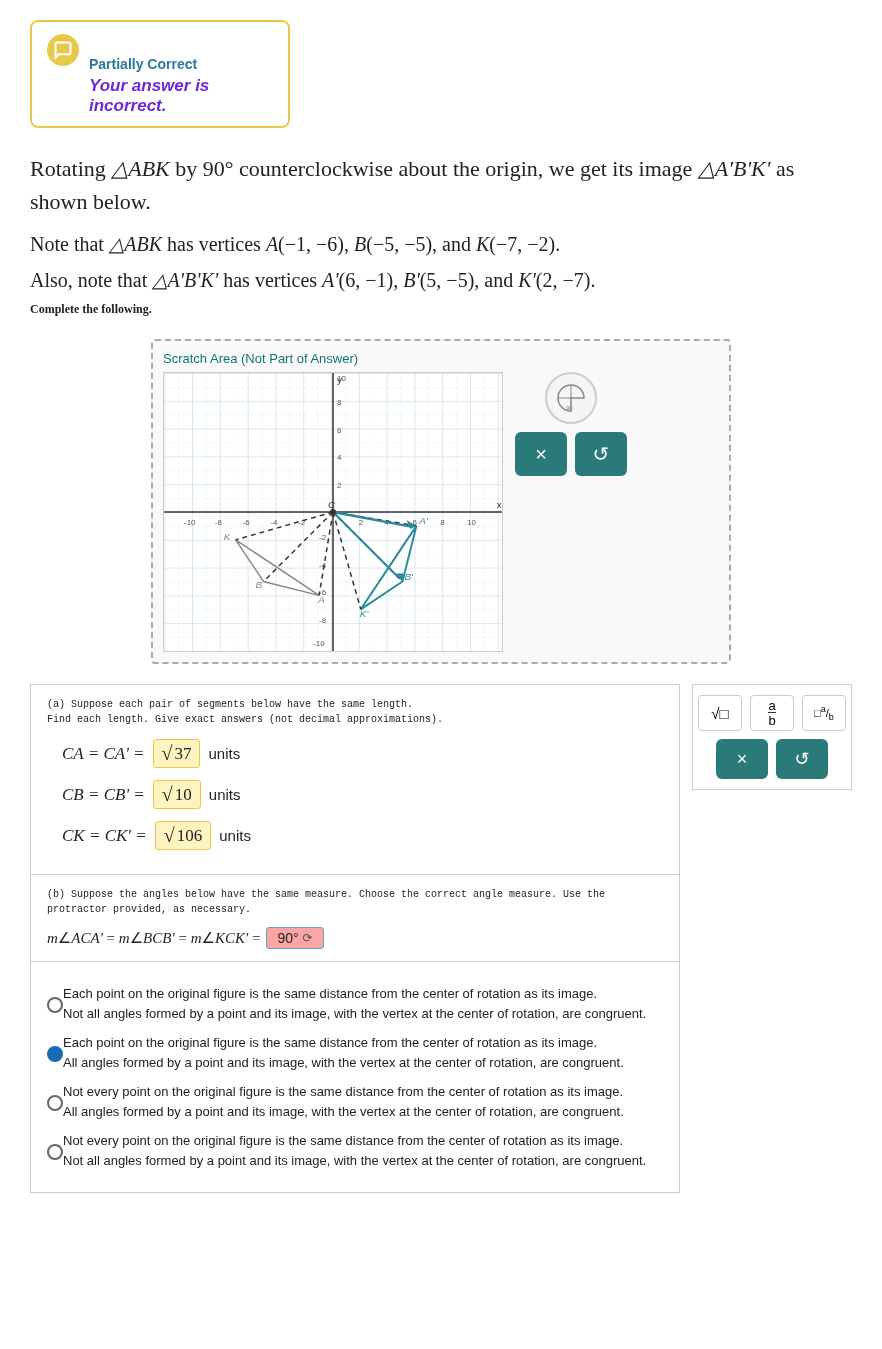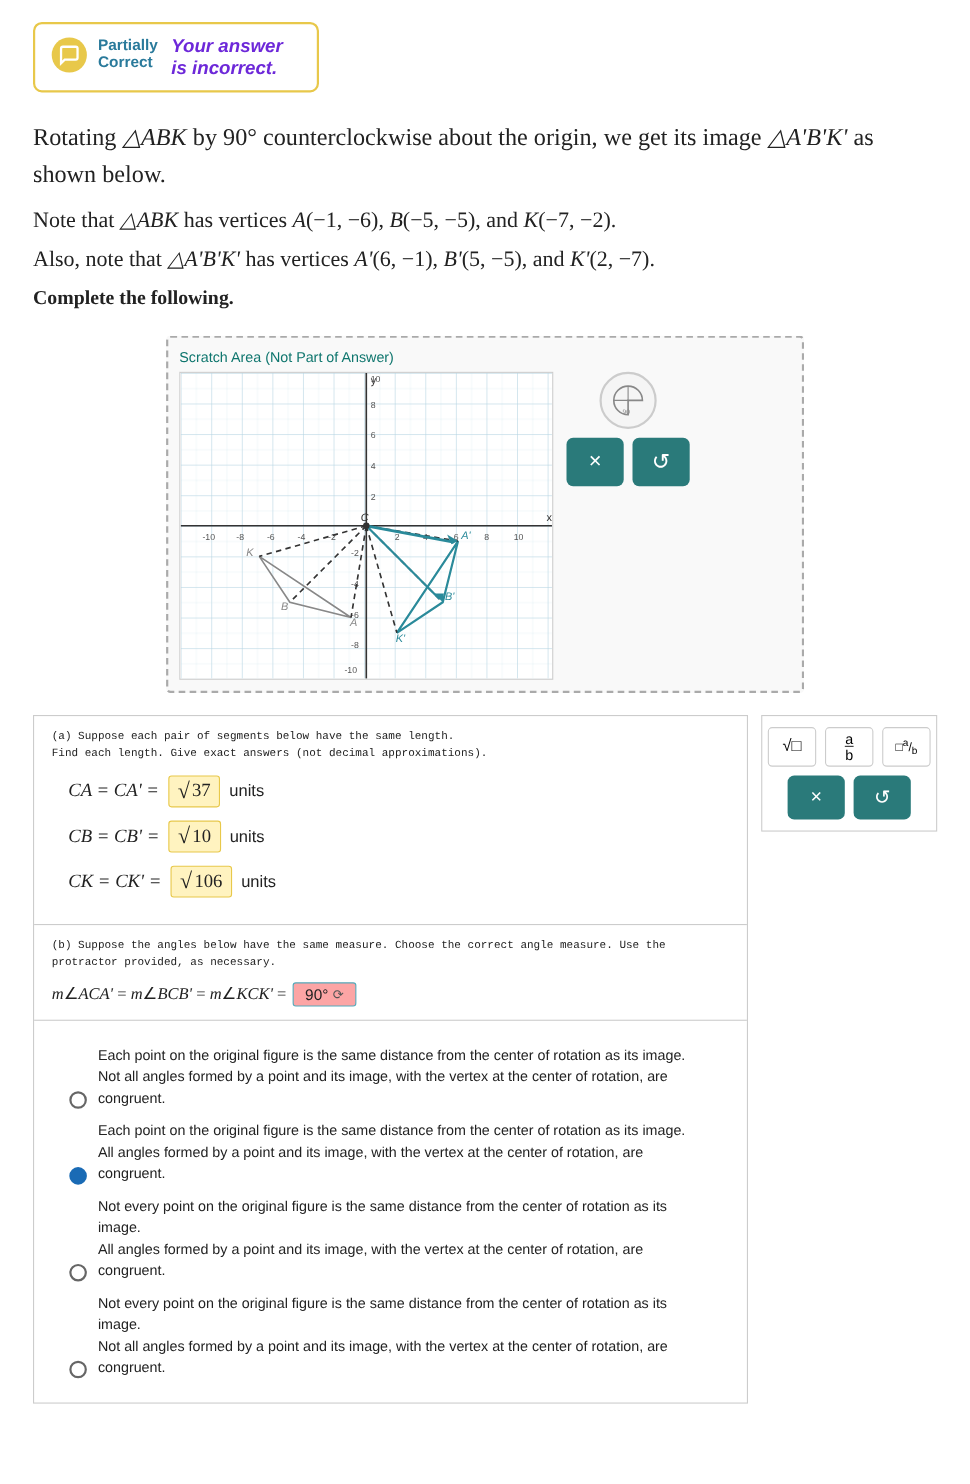--- a/index.html
+++ b/index.html
@@ -28,21 +28,21 @@
       height: 32px;
       border-radius: 50%;
       background: #e8c84a;
       display: flex;
       align-items: center;
       justify-content: center;
       flex-shrink: 0;
       margin-top: 2px;
     }
     .banner-icon svg { width: 20px; height: 20px; }
-    .banner-text { display: flex; flex-direction: row; gap: 4px; }
+    .banner-text { display: flex; flex-direction: column; gap: 4px; margin-top: 24px; }
     .banner-title { color: #2a7a9b; font-weight: bold; font-size: 14px; font-family: Arial, sans-serif; }
     .banner-subtitle { font-size: 17px; font-weight: bold; font-family: Arial, sans-serif; color: #6d28d9; font-style: italic; }
 
     
     .problem-text {
       font-size: 22px;
       line-height: 1.5;
       margin-bottom: 10px;
     }
     .problem-text .math { font-style: italic; }
@@ -184,23 +184,22 @@
       font-family: Arial, sans-serif;
       display: inline-flex;
       align-items: center;
       gap: 4px;
     }
     .angle-answer .refresh-icon { font-size: 12px; color: #555; }
 
     
     .radio-option {
       display: flex;
-      align-items: flex-end;
-      gap: 10px;
-      margin: 10px 16px;
+      align-items: center;
+      margin: 10px 0;
     }
     .radio-circle {
       width: 16px;
       height: 16px;
       border-radius: 50%;
       border: 2px solid #666;
       flex-shrink: 0;
       margin-top: 2px;
     }
     .radio-circle.selected {
@@ -291,21 +290,21 @@
 
 <div class="problem-text">
   Rotating <span class="math">△ABK</span> by 90° counterclockwise about the origin, we get its image <span class="math">△A'B'K'</span> as shown below.
 </div>
 <div class="note-line">
   Note that <span class="math">△ABK</span> has vertices <span class="math">A</span>(−1, −6), <span class="math">B</span>(−5, −5), and <span class="math">K</span>(−7, −2).
 </div>
 <div class="note-line">
   Also, note that <span class="math">△A'B'K'</span> has vertices <span class="math">A'</span>(6, −1), <span class="math">B'</span>(5, −5), and <span class="math">K'</span>(2, −7).
 </div>
-<div class="note-line bold" style="font-size:18px; margin-top:4px;">
+<div class="note-line bold" style="font-size:12px; margin-top:4px;">
   Complete the following.
 </div>
 
 
 <div class="scratch-container">
   <div class="scratch-label">Scratch Area (Not Part of Answer)</div>
   <div class="scratch-inner">
 
     <div class="graph-area">
       <svg class="graph-svg" viewBox="0 0 340 280" xmlns="http://www.w3.org/2000/svg">

